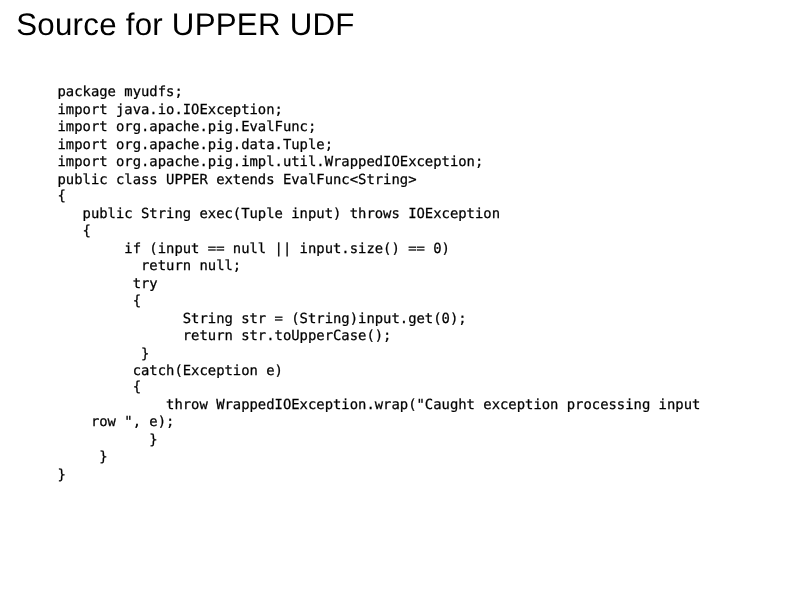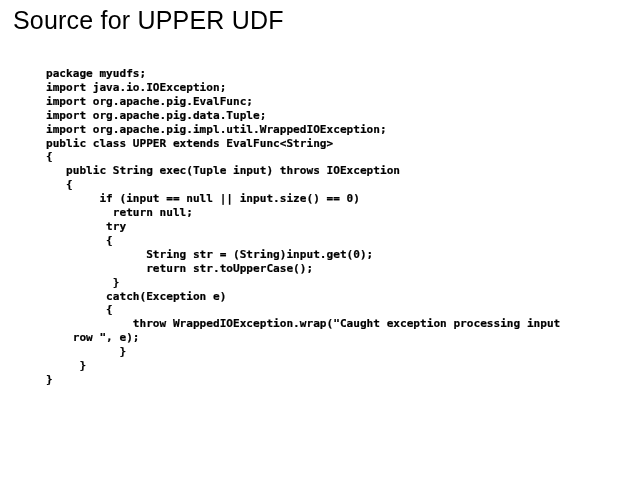--- a/index.html
+++ b/index.html
@@ -29,21 +29,21 @@
     white-space: nowrap;
   }
   .code-block {
     position: absolute;
     left: 46px;
     top: 67px;
     margin: 0;
     font-family: "DejaVu Sans Mono", "Liberation Mono", monospace;
     font-size: 11.1px;
     line-height: 13.9px;
-    font-weight: 700;
+    font-weight: 400;
     -webkit-text-stroke: 0.2px #000;
     color: #000000;
     white-space: pre;
     tab-size: 4;
   }
 </style>
 </head>
 <body>
 
 <div class="slide">

